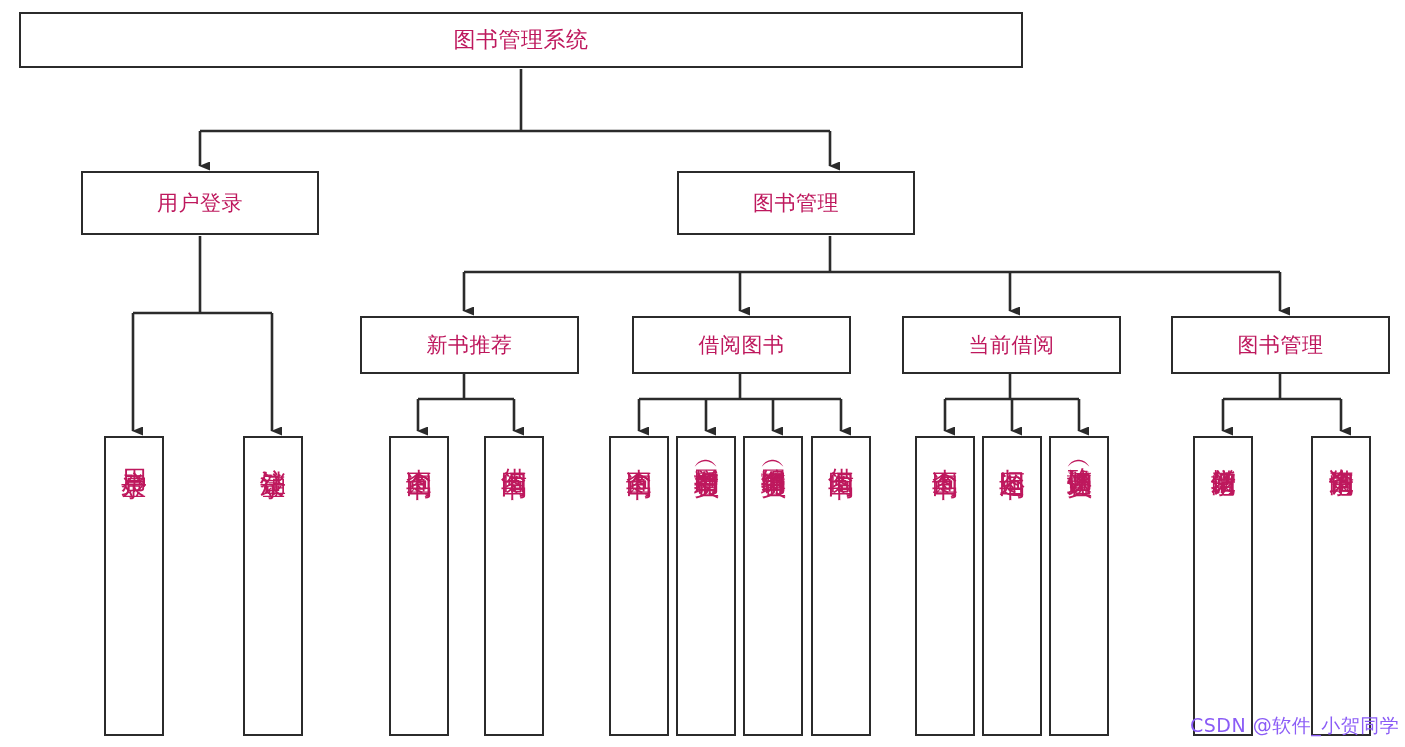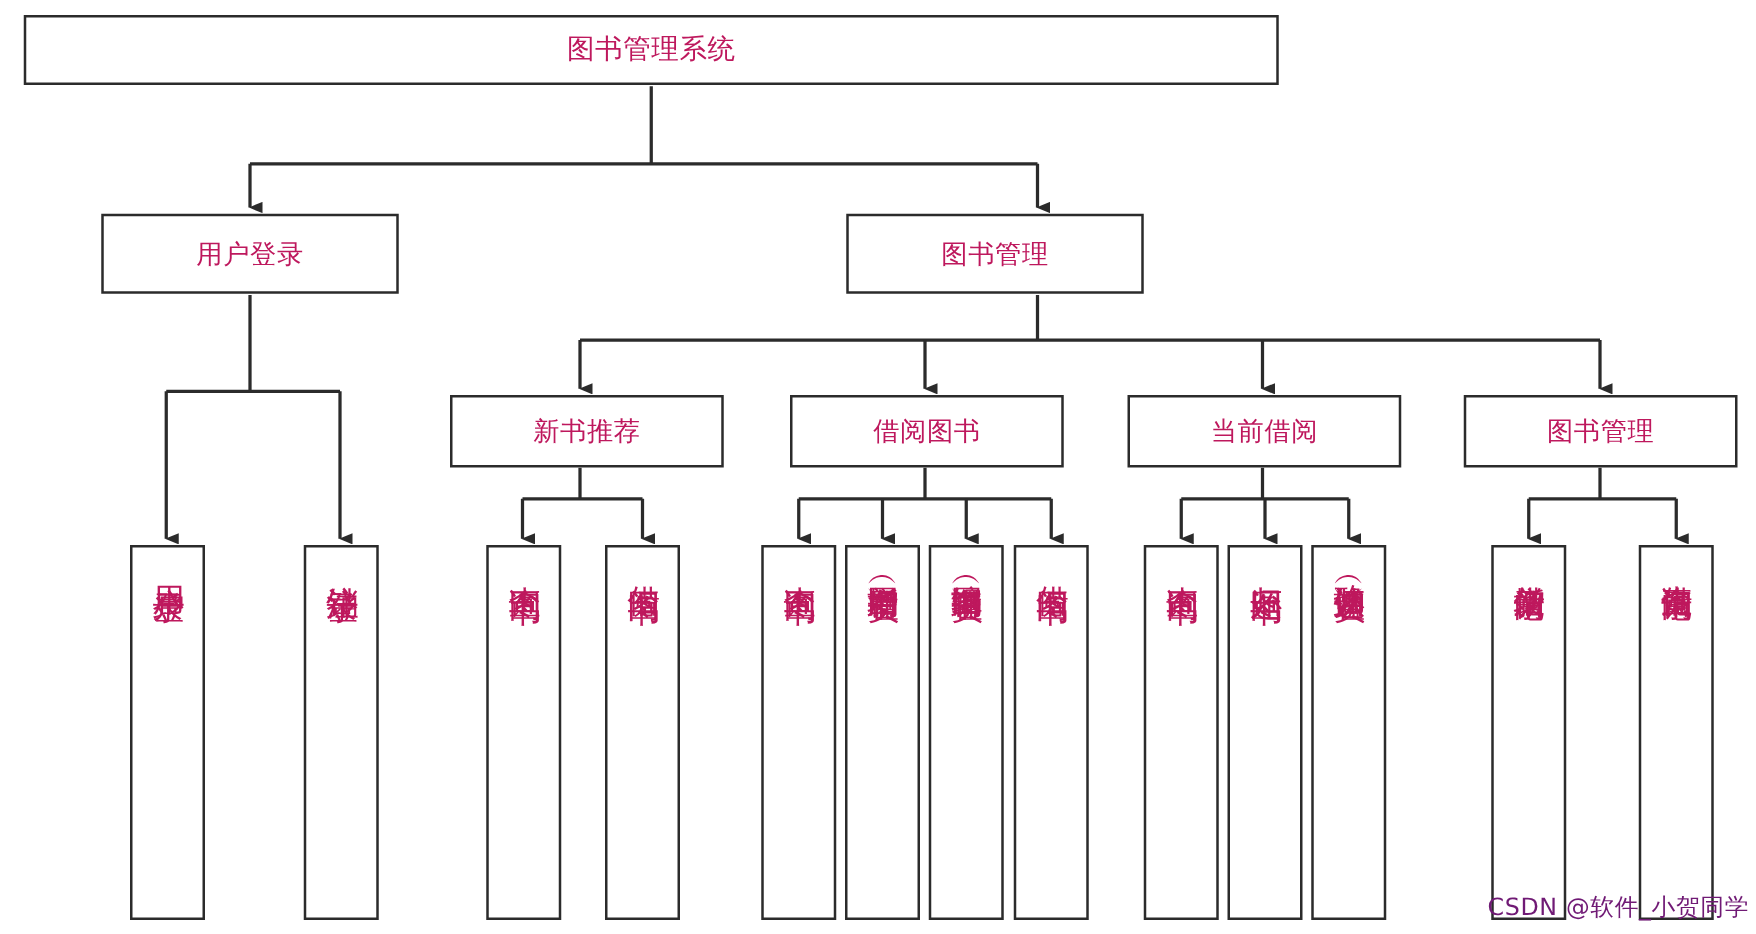--- a/index.html
+++ b/index.html
@@ -60,21 +60,21 @@
     font-size: 26px;
     line-height: 1.04;
     letter-spacing: 2px;
   }
   .node.vert.long .label {
     font-size: 25px;
     letter-spacing: 1px;
   }
   .watermark {
     position: absolute;
-    color: #701a75;
+    color: #8b5cf6;
     font-size: 19px;
     white-space: nowrap;
     letter-spacing: 0.5px;
   }
 </style>
 </head>
 <body>
 
 <div id="diagram-root">
 

